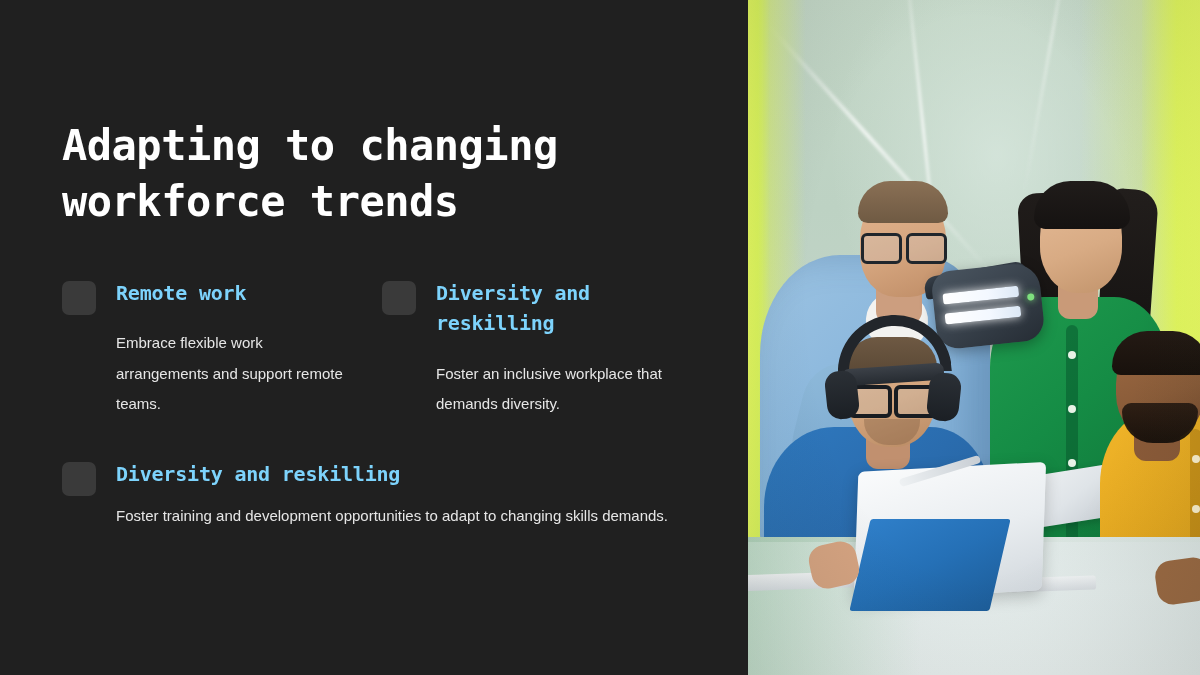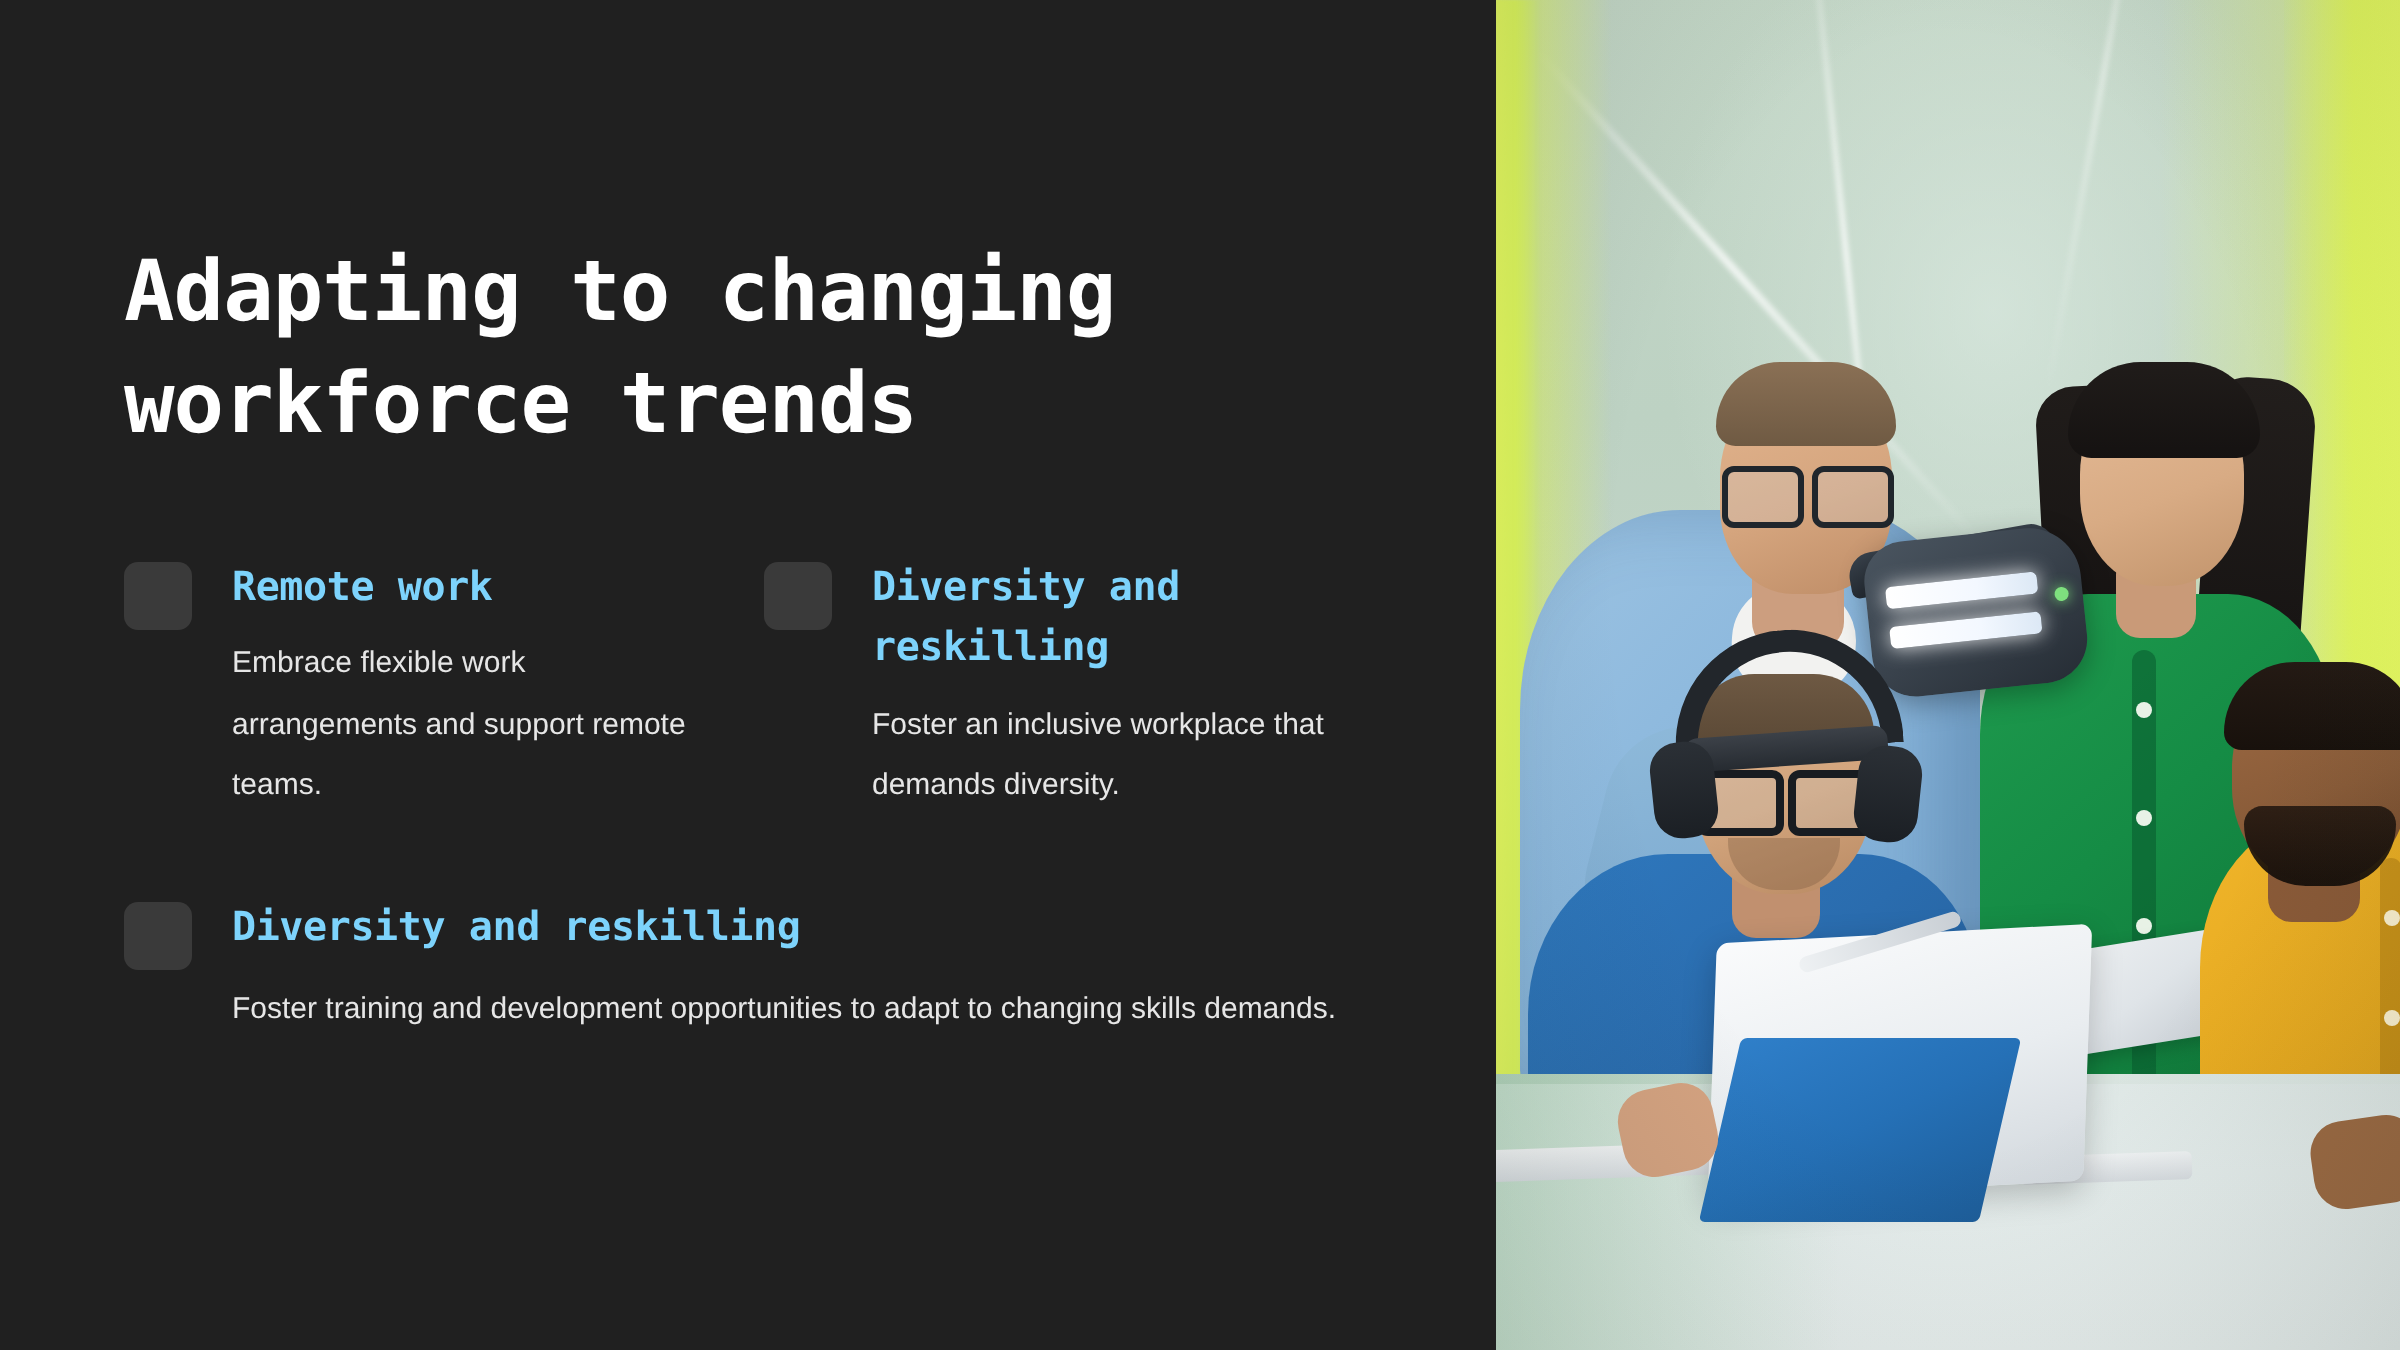--- a/index.html
+++ b/index.html
@@ -69,21 +69,21 @@
   .bullet-heading {
     font-family:"DejaVu Sans Mono", "Liberation Mono", monospace;
     font-size:20px;
     font-weight:700;
     line-height:1.52;
     color:#7dd3fc;
     letter-spacing:-0.2px;
   }
 
   .bullet-body {
-    margin-top:9px;
+    margin-top:20px;
     font-family:"Liberation Sans", sans-serif;
     font-size:15px;
     font-weight:400;
     line-height:2.02;
     color:#e6e6e6;
   }
   .bullet.full .bullet-body { margin-top:11px; }
 
   
   .photo-pane {

